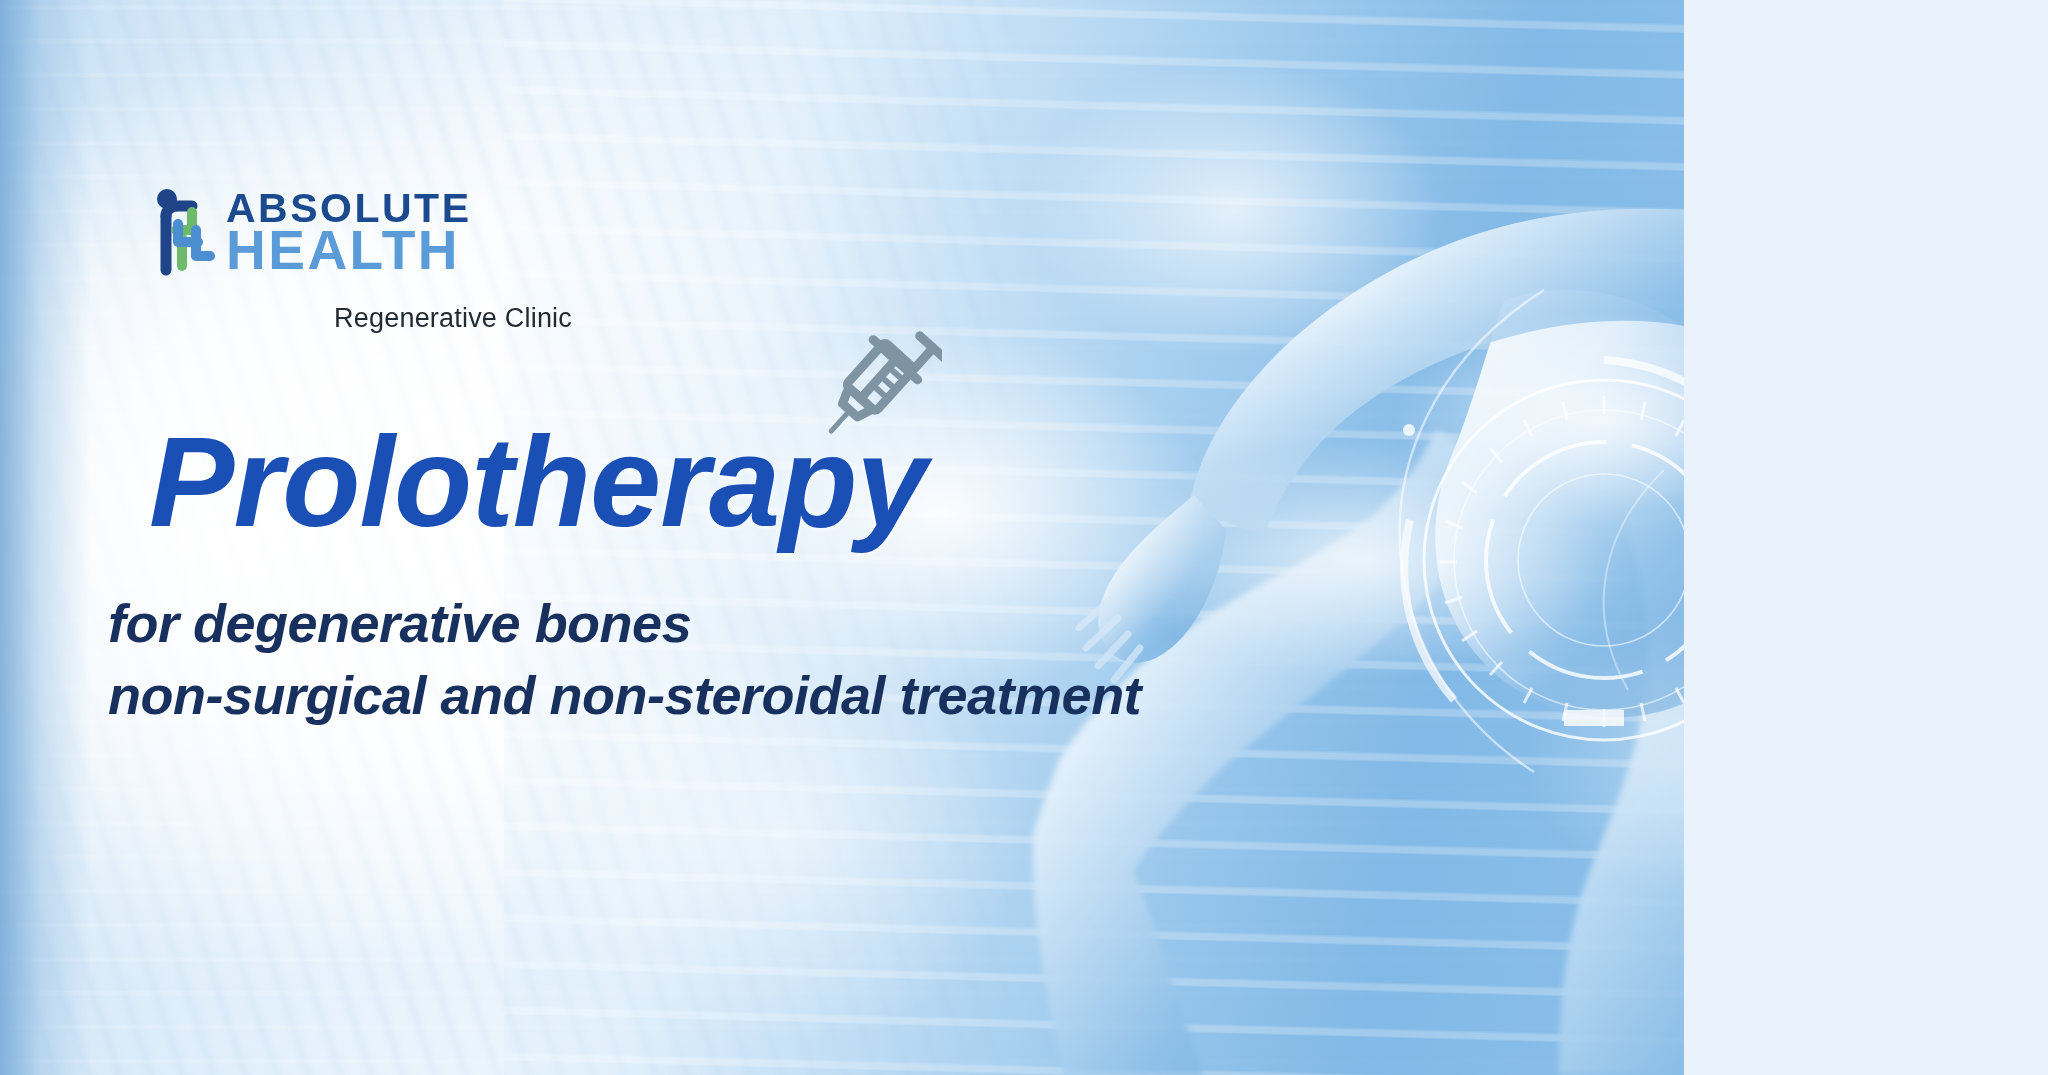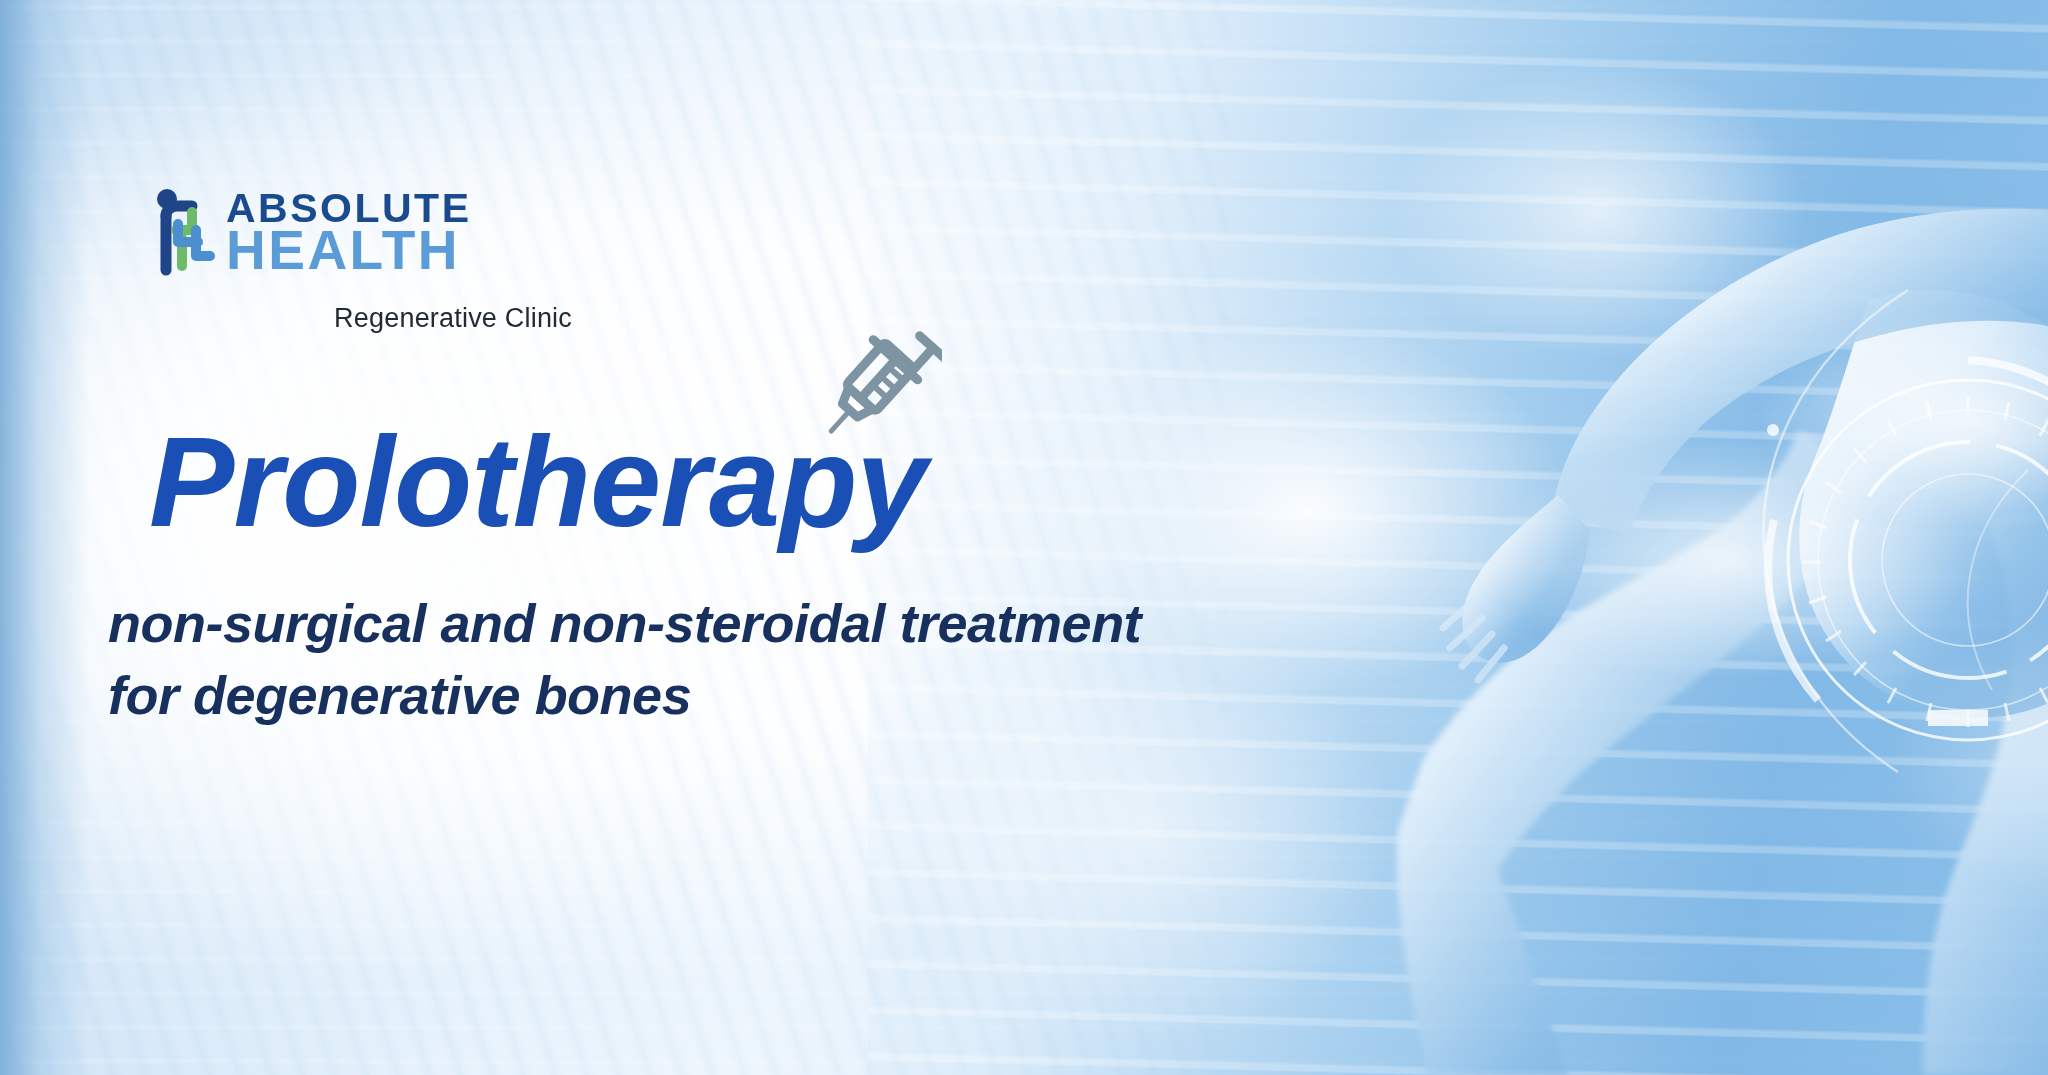--- a/index.html
+++ b/index.html
@@ -7,21 +7,21 @@
   html,body { width:2048px; height:1075px; overflow:hidden; }
   body {
     font-family:"Liberation Sans", sans-serif;
     background:#eaf2fb;
     position:relative;
   }
 
   
   .banner {
     position:absolute; left:0; top:0;
-    width:2048px; height:1075px;
+    width:1684px; height:1075px;
     overflow:hidden;
     background:
       radial-gradient(ellipse 70% 85% at 30% 45%, #ffffff 0%, rgba(255,255,255,0.85) 28%, rgba(226,239,250,0.45) 55%, rgba(196,222,245,0.15) 80%, rgba(170,206,238,0) 100%),
       linear-gradient(105deg, #b7d6f0 0%, #d2e6f7 14%, #eaf4fd 30%, #f6fbff 44%, #e4f0fb 58%, #bcdaf2 72%, #9ec9ec 86%, #8cbfe8 100%);
   }
 
   
   .streaks-h {
     position:absolute; inset:0;
     background:repeating-linear-gradient(
@@ -433,18 +433,18 @@
           <path d="M82 92 L114 92 L108 108 L88 108 Z"></path>
 
           <path d="M98 108 L98 136" stroke-width="5"></path>
         </g>
       </svg>
     </span>
 
     <h1 class="headline">Prolotherapy</h1>
 
     <div class="subtitle">
+      <span class="line">for degenerative bones</span>
       <span class="line">non-surgical and non-steroidal treatment</span>
-      <span class="line">for degenerative bones</span>
     </div>
 
   </div>
 </div>
 
 </body></html>

